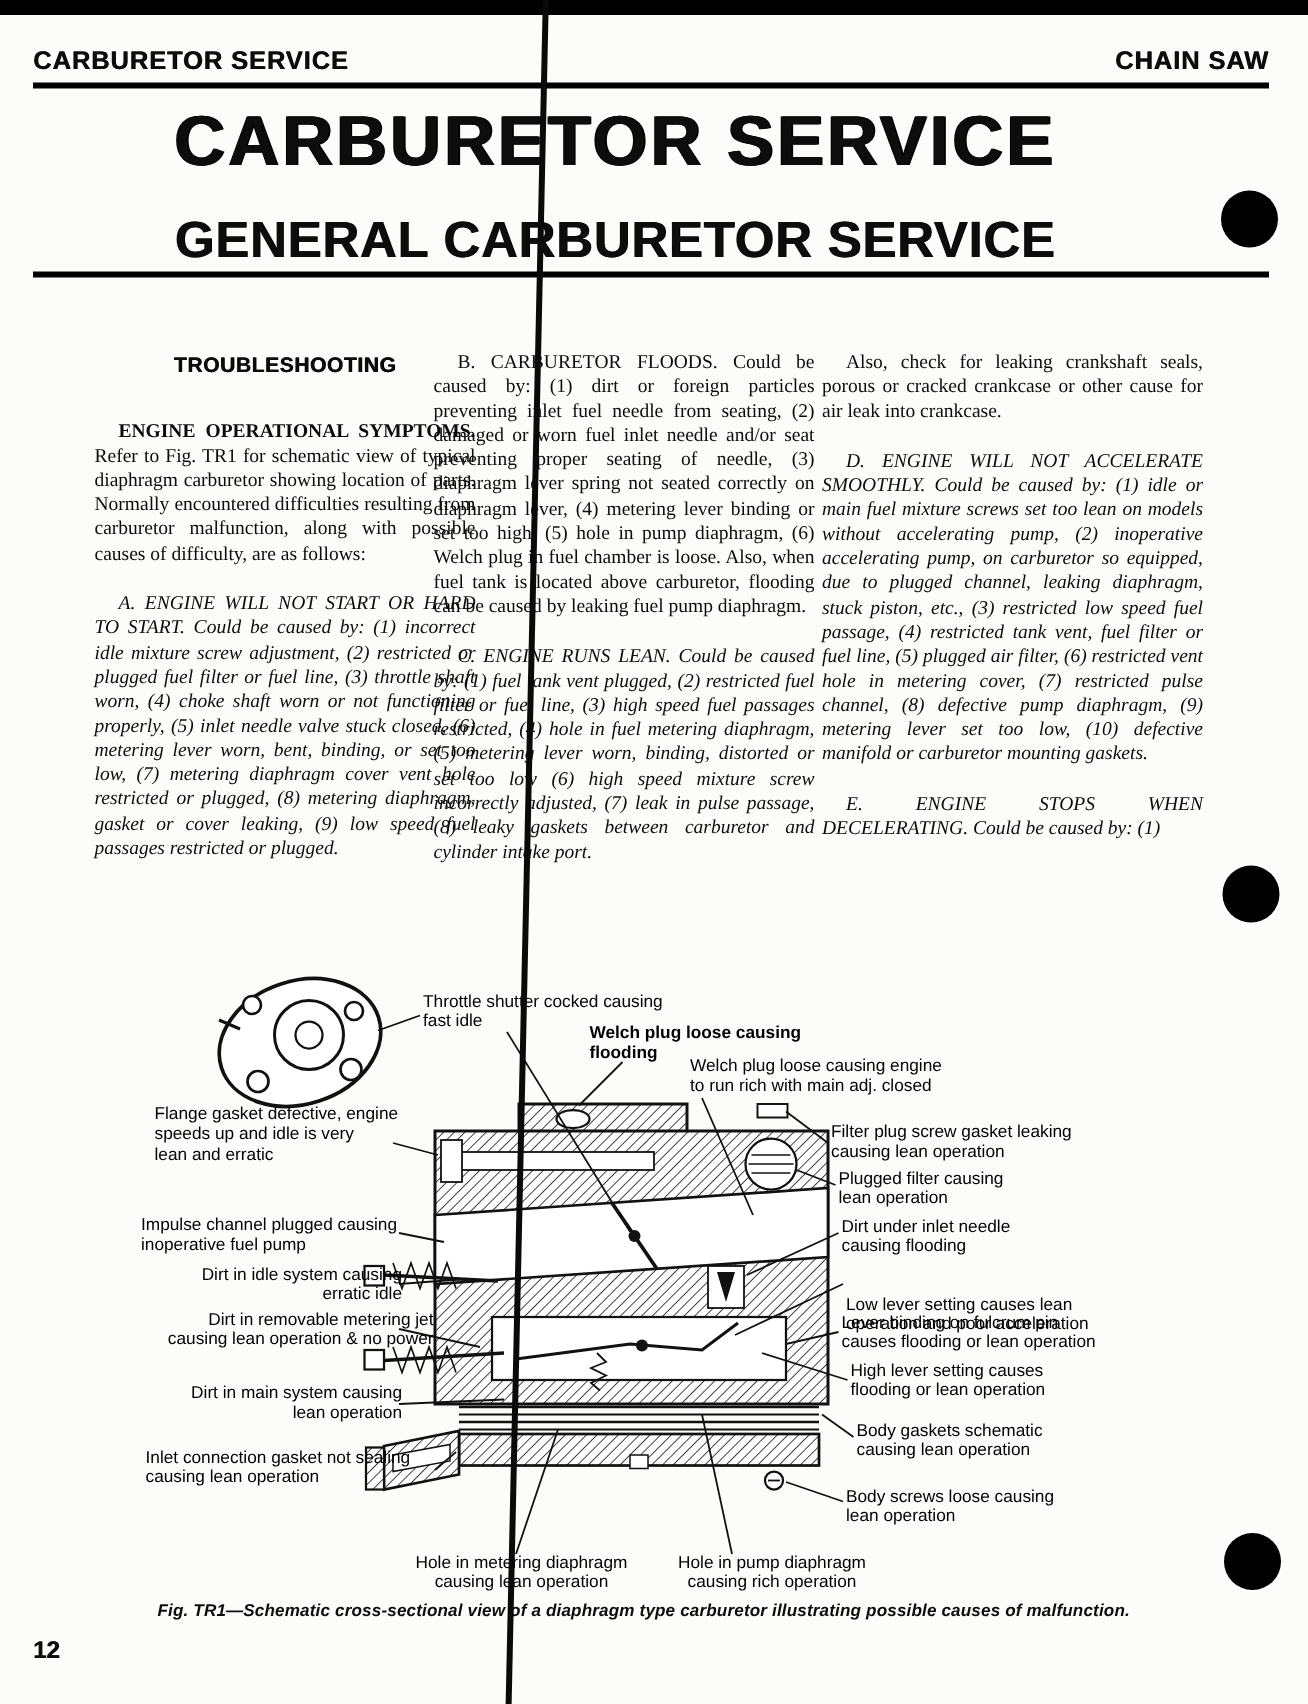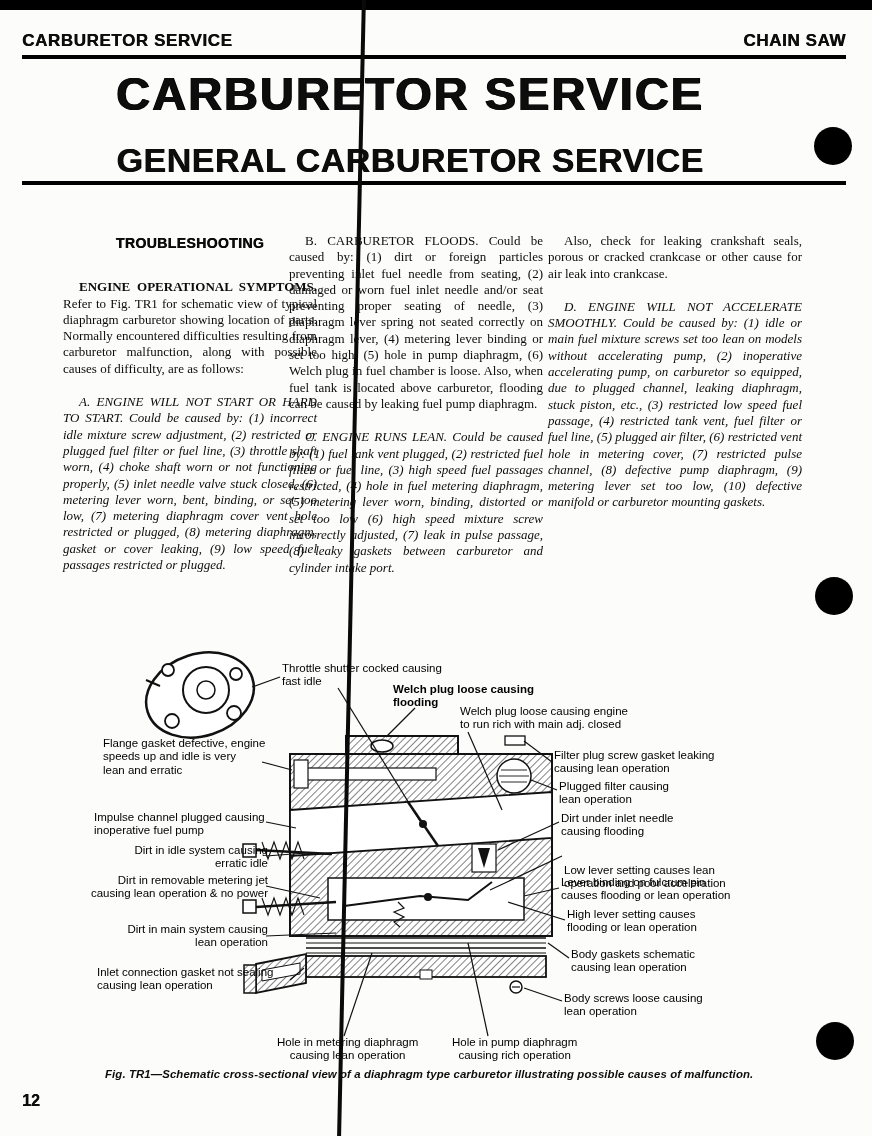--- a/index.html
+++ b/index.html
@@ -104,20 +104,21 @@
 </div>
 
 <div class="col col2">
   <p>B. CARBURETOR FLOODS. Could be caused by: (1) dirt or foreign particles preventing inlet fuel needle from seating, (2) damaged or worn fuel inlet needle and/or seat preventing proper seating of needle, (3) diaphragm lever spring not seated correctly on diaphragm lever, (4) metering lever binding or set too high, (5) hole in pump diaphragm, (6) Welch plug in fuel chamber is loose. Also, when fuel tank is located above carburetor, flooding can be caused by leaking fuel pump diaphragm.</p>
   <p>C. ENGINE RUNS LEAN. Could be caused by: (1) fuel tank vent plugged, (2) restricted fuel filter or fuel line, (3) high speed fuel passages restricted, (4) hole in fuel metering diaphragm, (5) metering lever worn, binding, distorted or set too low (6) high speed mixture screw incorrectly adjusted, (7) leak in pulse passage, (8) leaky gaskets between carburetor and cylinder intake port.</p>
 </div>
 
 <div class="col col3">
   <p>Also, check for leaking crankshaft seals, porous or cracked crankcase or other cause for air leak into crankcase.</p>
   <p>D. ENGINE WILL NOT ACCELERATE SMOOTHLY. Could be caused by: (1) idle or main fuel mixture screws set too lean on models without accelerating pump, (2) inoperative accelerating pump, on carburetor so equipped, due to plugged channel, leaking diaphragm, stuck piston, etc., (3) restricted low speed fuel passage, (4) restricted tank vent, fuel filter or fuel line, (5) plugged air filter, (6) restricted vent hole in metering cover, (7) restricted pulse channel, (8) defective pump diaphragm, (9) metering lever set too low, (10) defective manifold or carburetor mounting gaskets.</p>
+  <p>E. ENGINE STOPS WHEN DECELERATING. Could be caused by: (1)</p>
 </div>
 
 <svg class="diagram" width="872" height="400" viewBox="0 0 872 400" xmlns="http://www.w3.org/2000/svg">
   <defs>
     <pattern id="hatch" width="5" height="5" patternUnits="userSpaceOnUse" patternTransform="rotate(45)">
       <rect width="5" height="5" fill="#ffffff"></rect>
       <line x1="0" y1="0" x2="0" y2="5" stroke="#1c1c1c" stroke-width="1.1"></line>
     </pattern>
   </defs>
   <g stroke="#111" fill="none" stroke-width="2">
@@ -208,21 +209,21 @@
 <div class="callout" style="left:559px; top:780px;">Plugged filter causing
 lean operation</div>
 <div class="callout" style="left:561px; top:812px;">Dirt under inlet needle
 causing flooding</div>
 <div class="callout" style="left:94px; top:811px;">Impulse channel plugged causing
 inoperative fuel pump</div>
 <div class="callout ta-r" style="right:604px; top:844px;">Dirt in idle system causing
 erratic idle</div>
 <div class="callout" style="left:564px; top:844px;margin-top:20px;">Low lever setting causes lean
 operation and poor acceleration</div>
-<div class="callout ta-r" style="right:604px; top:874px;">Dirt in removable metering jet
+<div class="callout ta-r" style="right:583px; top:874px;">Dirt in removable metering jet
 causing lean operation &amp; no power</div>
 <div class="callout" style="left:561px; top:876px;">Lever binding on fulcrum pin
 causes flooding or lean operation</div>
 <div class="callout" style="left:567px; top:908px;">High lever setting causes
 flooding or lean operation</div>
 <div class="callout ta-r" style="right:604px; top:923px;">Dirt in main system causing
 lean operation</div>
 <div class="callout" style="left:571px; top:948px;">Body gaskets schematic
 causing lean operation</div>
 <div class="callout" style="left:97px; top:966px;">Inlet connection gasket not sealing

